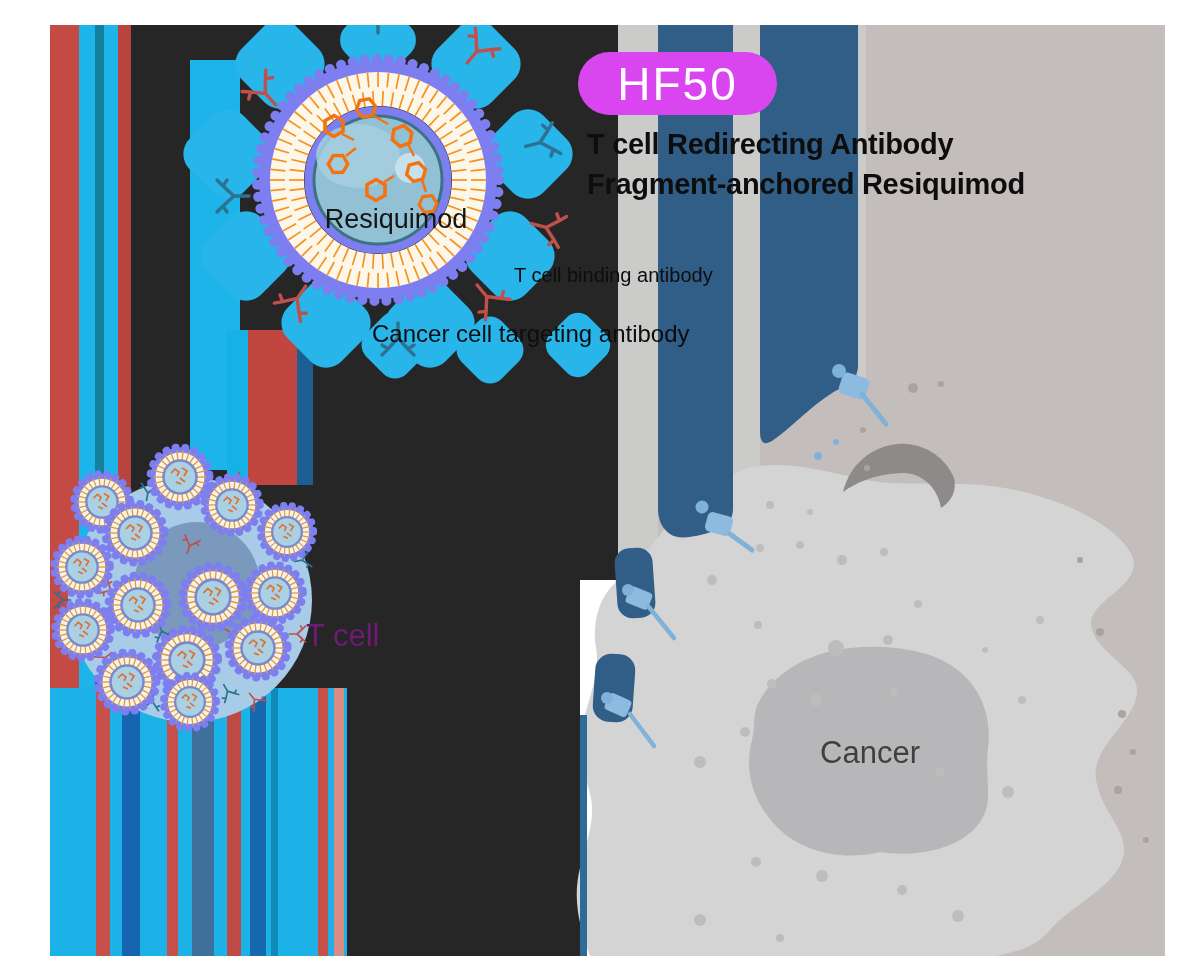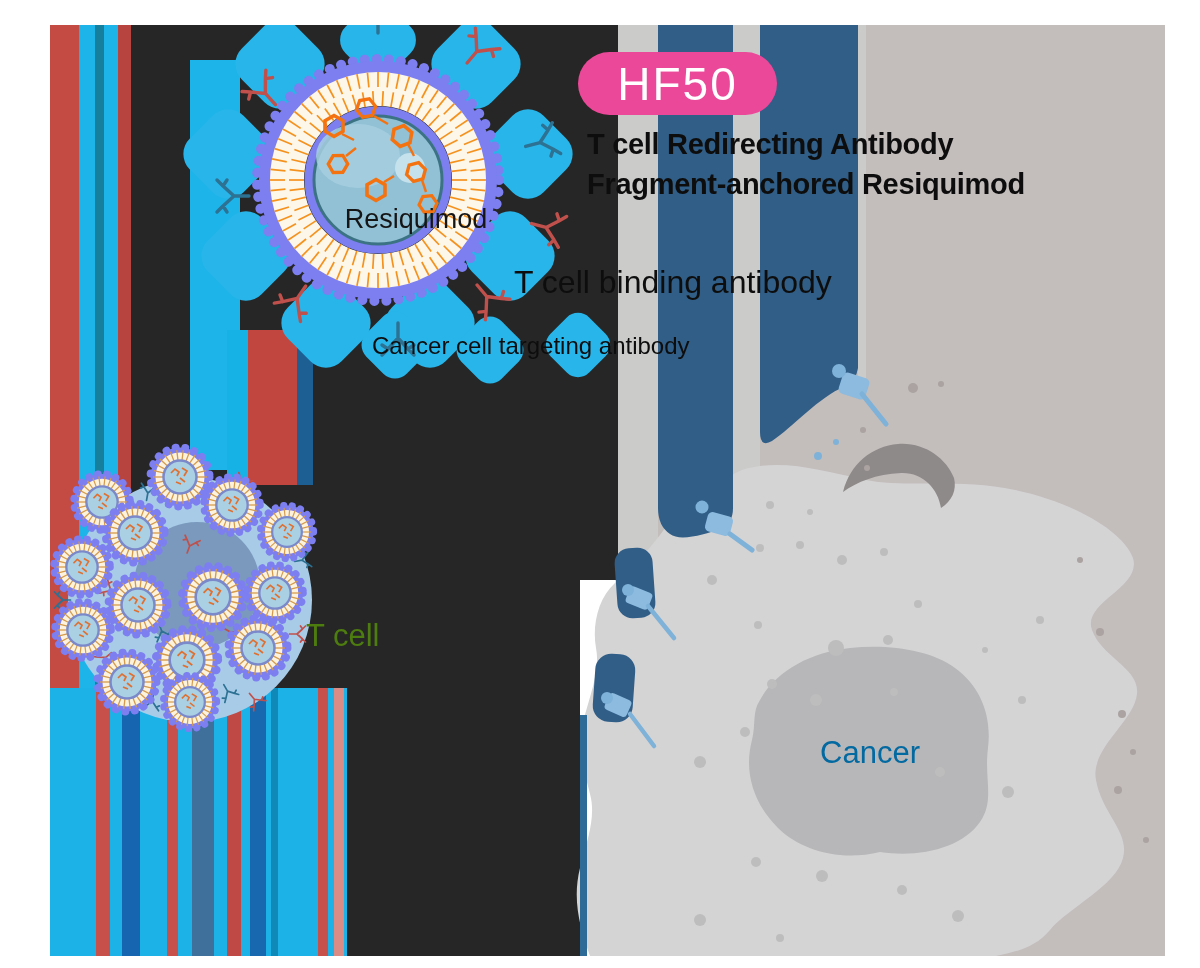--- a/index.html
+++ b/index.html
@@ -37,29 +37,29 @@
   .b-pink{left:284px;width:10px;background:#d98b86;}
   svg.art{left:0;top:0;z-index:3;}
   
   .frame{background:#fff;z-index:4;}
   .f-top{left:0;top:0;width:1200px;height:25px;}
   .f-left{left:0;top:0;width:50px;height:968px;}
   .f-right{left:1165px;top:0;width:35px;height:968px;}
   .f-bot{left:0;top:956px;width:1200px;height:12px;}
   
   .txt{z-index:5;color:#0d0d0d;}
-  .badge{left:578px;top:52px;width:199px;height:63px;background:#ec4899;border-radius:32px;
+  .badge{left:578px;top:52px;width:199px;height:63px;background:#d946ef;border-radius:32px;
          display:flex;align-items:center;justify-content:center;color:#fff;font-size:46px;
          letter-spacing:2px;z-index:5;}
   .title{left:587px;top:124px;font-size:29px;line-height:40px;font-weight:700;letter-spacing:-0.3px;}
-  .lbl-bind{left:514px;top:264px;font-size:32px;font-weight:500;}
-  .lbl-target{left:372px;top:332px;font-size:24px;font-weight:500;}
-  .lbl-tcell{left:306px;top:618px;font-size:31px;font-weight:500;color:#4d7c0f;}
-  .lbl-resi{left:336px;top:204px;width:160px;text-align:center;font-size:27px;color:#151515;}
-  .lbl-cancer{left:770px;top:731px;width:200px;text-align:center;color:#0369a1;font-size:31px;line-height:43px;}
+  .lbl-bind{left:514px;top:264px;font-size:20px;font-weight:500;}
+  .lbl-target{left:372px;top:320px;font-size:24px;font-weight:500;}
+  .lbl-tcell{left:306px;top:618px;font-size:31px;font-weight:500;color:#701a75;}
+  .lbl-resi{left:316px;top:204px;width:160px;text-align:center;font-size:27px;color:#151515;}
+  .lbl-cancer{left:770px;top:731px;width:200px;text-align:center;color:#404040;font-size:31px;line-height:43px;}
 </style>
 </head>
 <body>
 
 <div class="canvas">
 
   <div class="abs taupe"></div>
   <div class="abs black1"></div>
   <div class="abs black2"></div>
 

